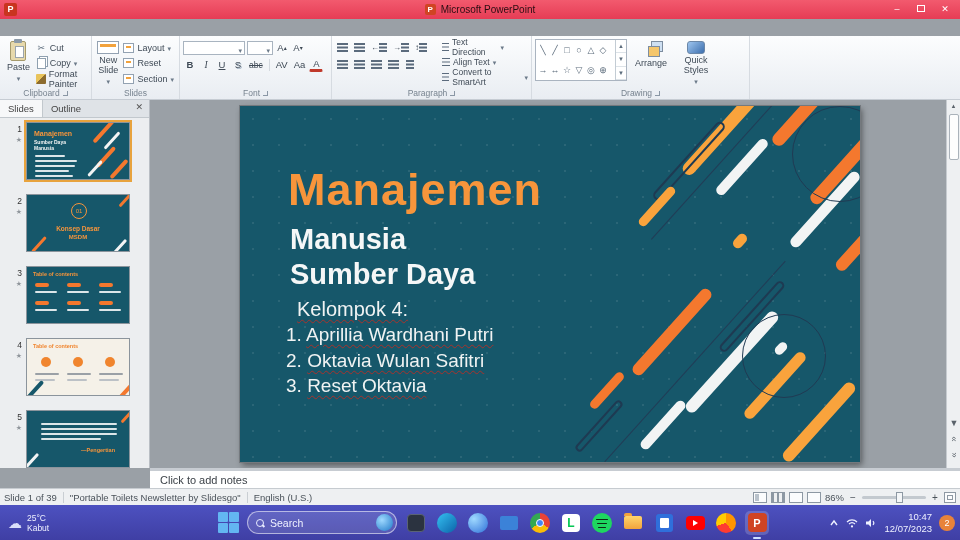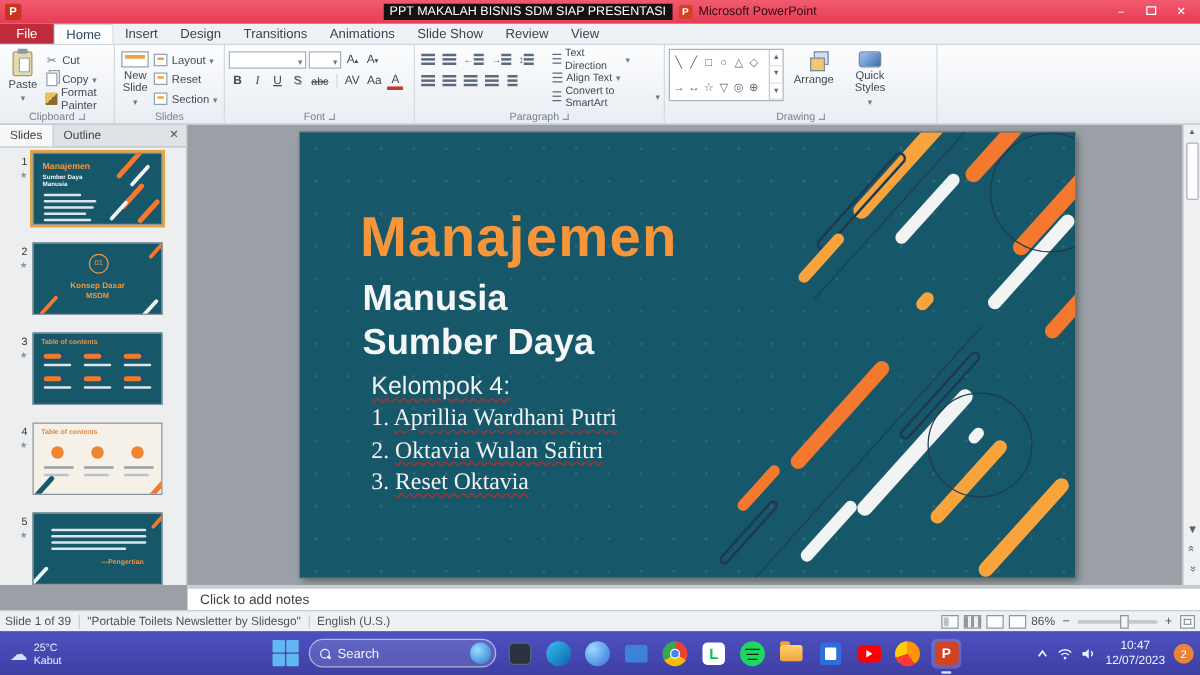--- a/index.html
+++ b/index.html
@@ -108,21 +108,21 @@
     overflow:hidden; box-shadow:0 0 0 1px #74797e, 2px 3px 6px rgba(0,0,0,.45); }
   .dotgrid { position:absolute; inset:0; background-image:radial-gradient(rgba(255,255,255,0.09) 1px, transparent 1.4px); background-size:26px 26px; }
   .stk { position:absolute; border-radius:99px; transform:rotate(-48deg); }
   .o { background:#f4782e; } .o2 { background:#f9a33c; } .w { background:#f2f4f4; }
   .ol { border:2px solid #1e3a52; background:transparent; }
   .circ { position:absolute; border:1.5px solid #203a53; border-radius:50%; }
   .wire { position:absolute; height:1px; background:#223c56; transform:rotate(-48deg); }
   .slide-title { position:absolute; left:48px; top:58px; font-size:45px; font-weight:bold; color:#f7953b; letter-spacing:1px; z-index:3; }
   .slide-sub { position:absolute; left:50px; top:116px; font-size:29px; font-weight:600; color:#f5f7f7; line-height:35px; z-index:3; }
   .slide-kelompok { position:absolute; left:57px; top:192px; font-size:20px; color:#f0f3f3; z-index:3; }
-  .slide-members { position:absolute; left:57px; top:216px; font-size:19px; color:#f0f3f3; line-height:25.5px; z-index:3;font-family:Liberation Serif, serif; }
+  .slide-members { position:absolute; left:46px; top:216px; font-size:19px; color:#f0f3f3; line-height:25.5px; z-index:3; }
   .spell { text-decoration:underline wavy #a8322b 1px; text-underline-offset:3px; }
 
   
   .vscroll { position:absolute; left:946px; top:100px; width:14px; height:368px; background:#eef0f2; border-left:1px solid #c6cbd0; }
   .varrow { height:13px; text-align:center; font-size:6px; color:#5a626a; line-height:13px; }
   .vthumb { position:absolute; left:2px; top:14px; width:10px; height:46px; background:#fdfdfd; border:1px solid #aab2ba; border-radius:2px; }
   .vnav { position:absolute; left:0; width:14px; height:16px; text-align:center; color:#5a626a; font-size:9px; }
   .vnav span { display:inline-block; transform-origin:center; }
 
   
@@ -157,55 +157,43 @@
   .mag { width:8px; height:8px; position:relative; flex:none; }
   .mag::before { content:""; position:absolute; width:6px; height:6px; border:1.5px solid #e8ecff; border-radius:50%; }
   .mag::after { content:""; position:absolute; left:6px; top:6px; width:3px; height:1.5px; background:#e8ecff; transform:rotate(45deg); }
   .bingdot { margin-left:auto; width:17px; height:17px; border-radius:50%; background:radial-gradient(circle at 35% 35%, #9fd9ff, #1e78c8); }
   .tapp { width:24px; height:24px; border-radius:5px; position:relative; display:flex; align-items:center; justify-content:center; }
   .tapp.active { background:rgba(255,255,255,.18); }
   .tapp.active::after { content:""; position:absolute; bottom:-4px; left:8px; width:8px; height:2px; border-radius:2px; background:#cfe0ff; }
   .circle { border-radius:50%; width:22px; height:22px; }
   .tray { position:absolute; right:5px; display:flex; align-items:center; gap:7px; color:#eef0ff; }
   .trayicon { font-size:9px; }
-  .clockblk { text-align:center; font-size:9.5px; line-height:11.5px; }
+  .clockblk { text-align:right; font-size:9.5px; line-height:11.5px; }
   .badge { width:16px; height:16px; border-radius:50%; background:#e8833a; color:#fff; font-size:9px;
     display:flex; align-items:center; justify-content:center; }
   svg.tico { display:block; }
 </style>
 </head>
 <body>
 
 <div id="screen">
 
   <div class="titlebar">
     <div class="appicon">P</div>
     <div class="titlewrap">
-      <span class="title-hl">PPT MAKALAH BISNIS SDM SIAP PRESENTASI</span>
       <span class="ppt-mini">P</span>
       <span class="title-app">Microsoft PowerPoint</span>
     </div>
     <div class="winbtns">
       <span class="winbtn">–</span>
       <span class="winbtn"><span class="maxglyph"></span></span>
       <span class="winbtn">✕</span>
     </div>
   </div>
 
-  <div class="tabsrow">
-    <span class="tab file">File</span>
-    <span class="tab active">Home</span>
-    <span class="tab">Insert</span>
-    <span class="tab">Design</span>
-    <span class="tab">Transitions</span>
-    <span class="tab">Animations</span>
-    <span class="tab">Slide Show</span>
-    <span class="tab">Review</span>
-    <span class="tab">View</span>
-  </div>
 
   <div class="ribbon">
 
     <div class="rgroup" style="width:92px">
       <div class="gbody">
         <div class="bigbtn">
           <span class="ic-clipboard"></span>
           <span>Paste</span>
           <span class="caret"></span>
         </div>

